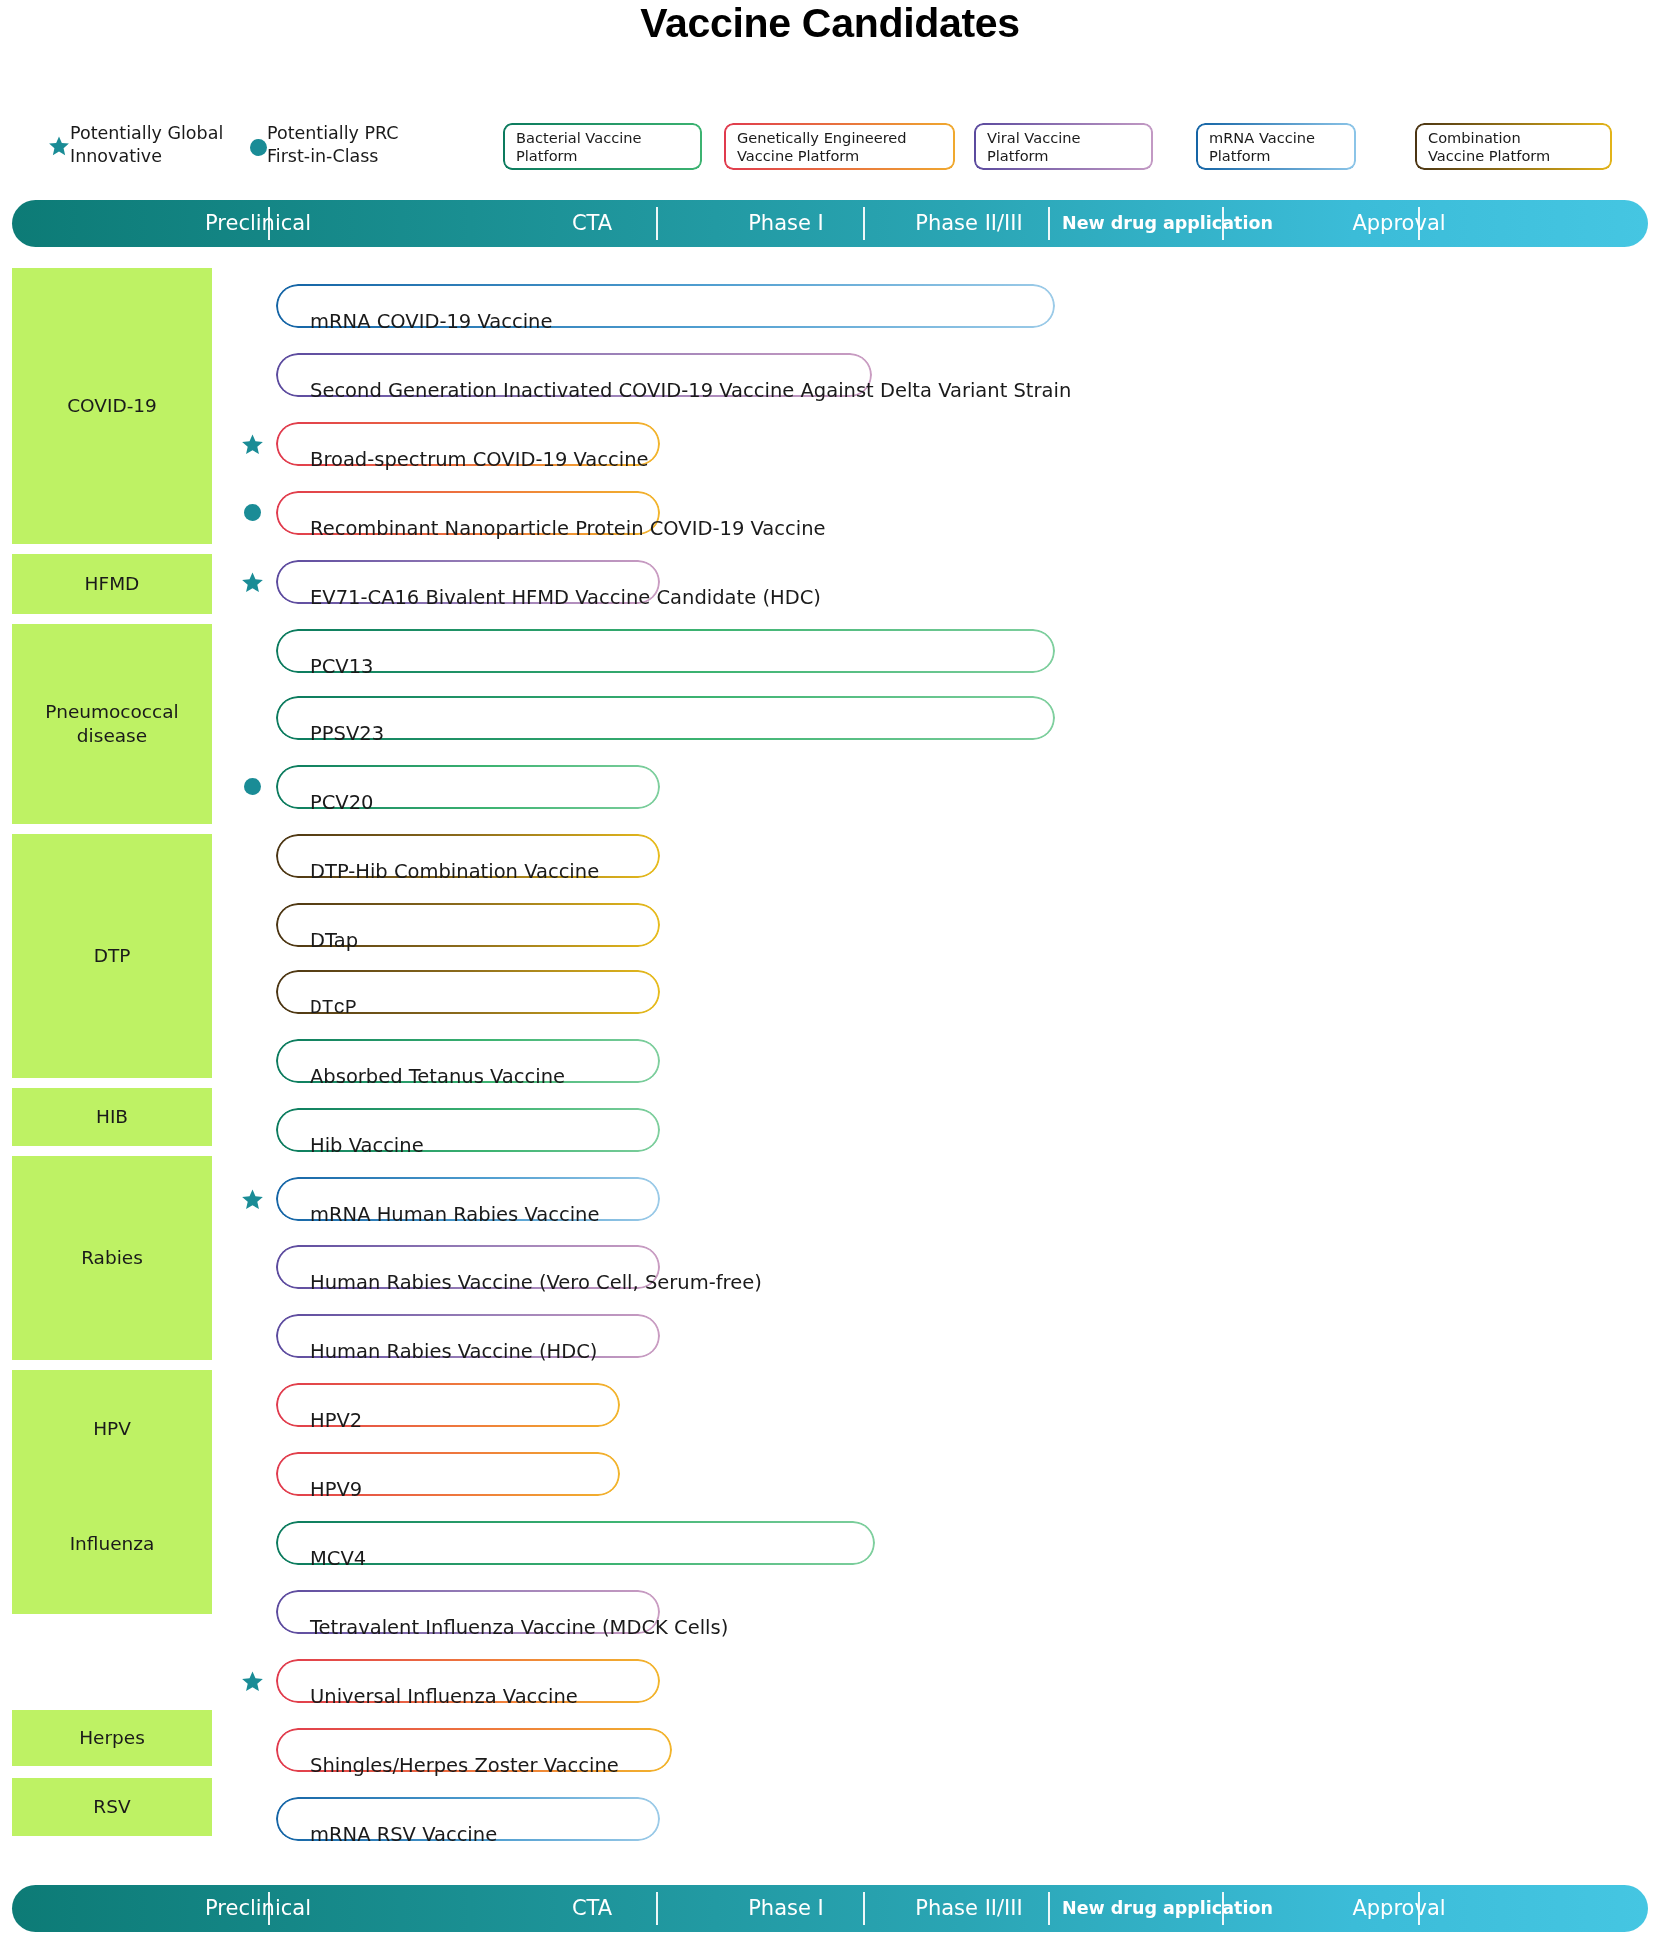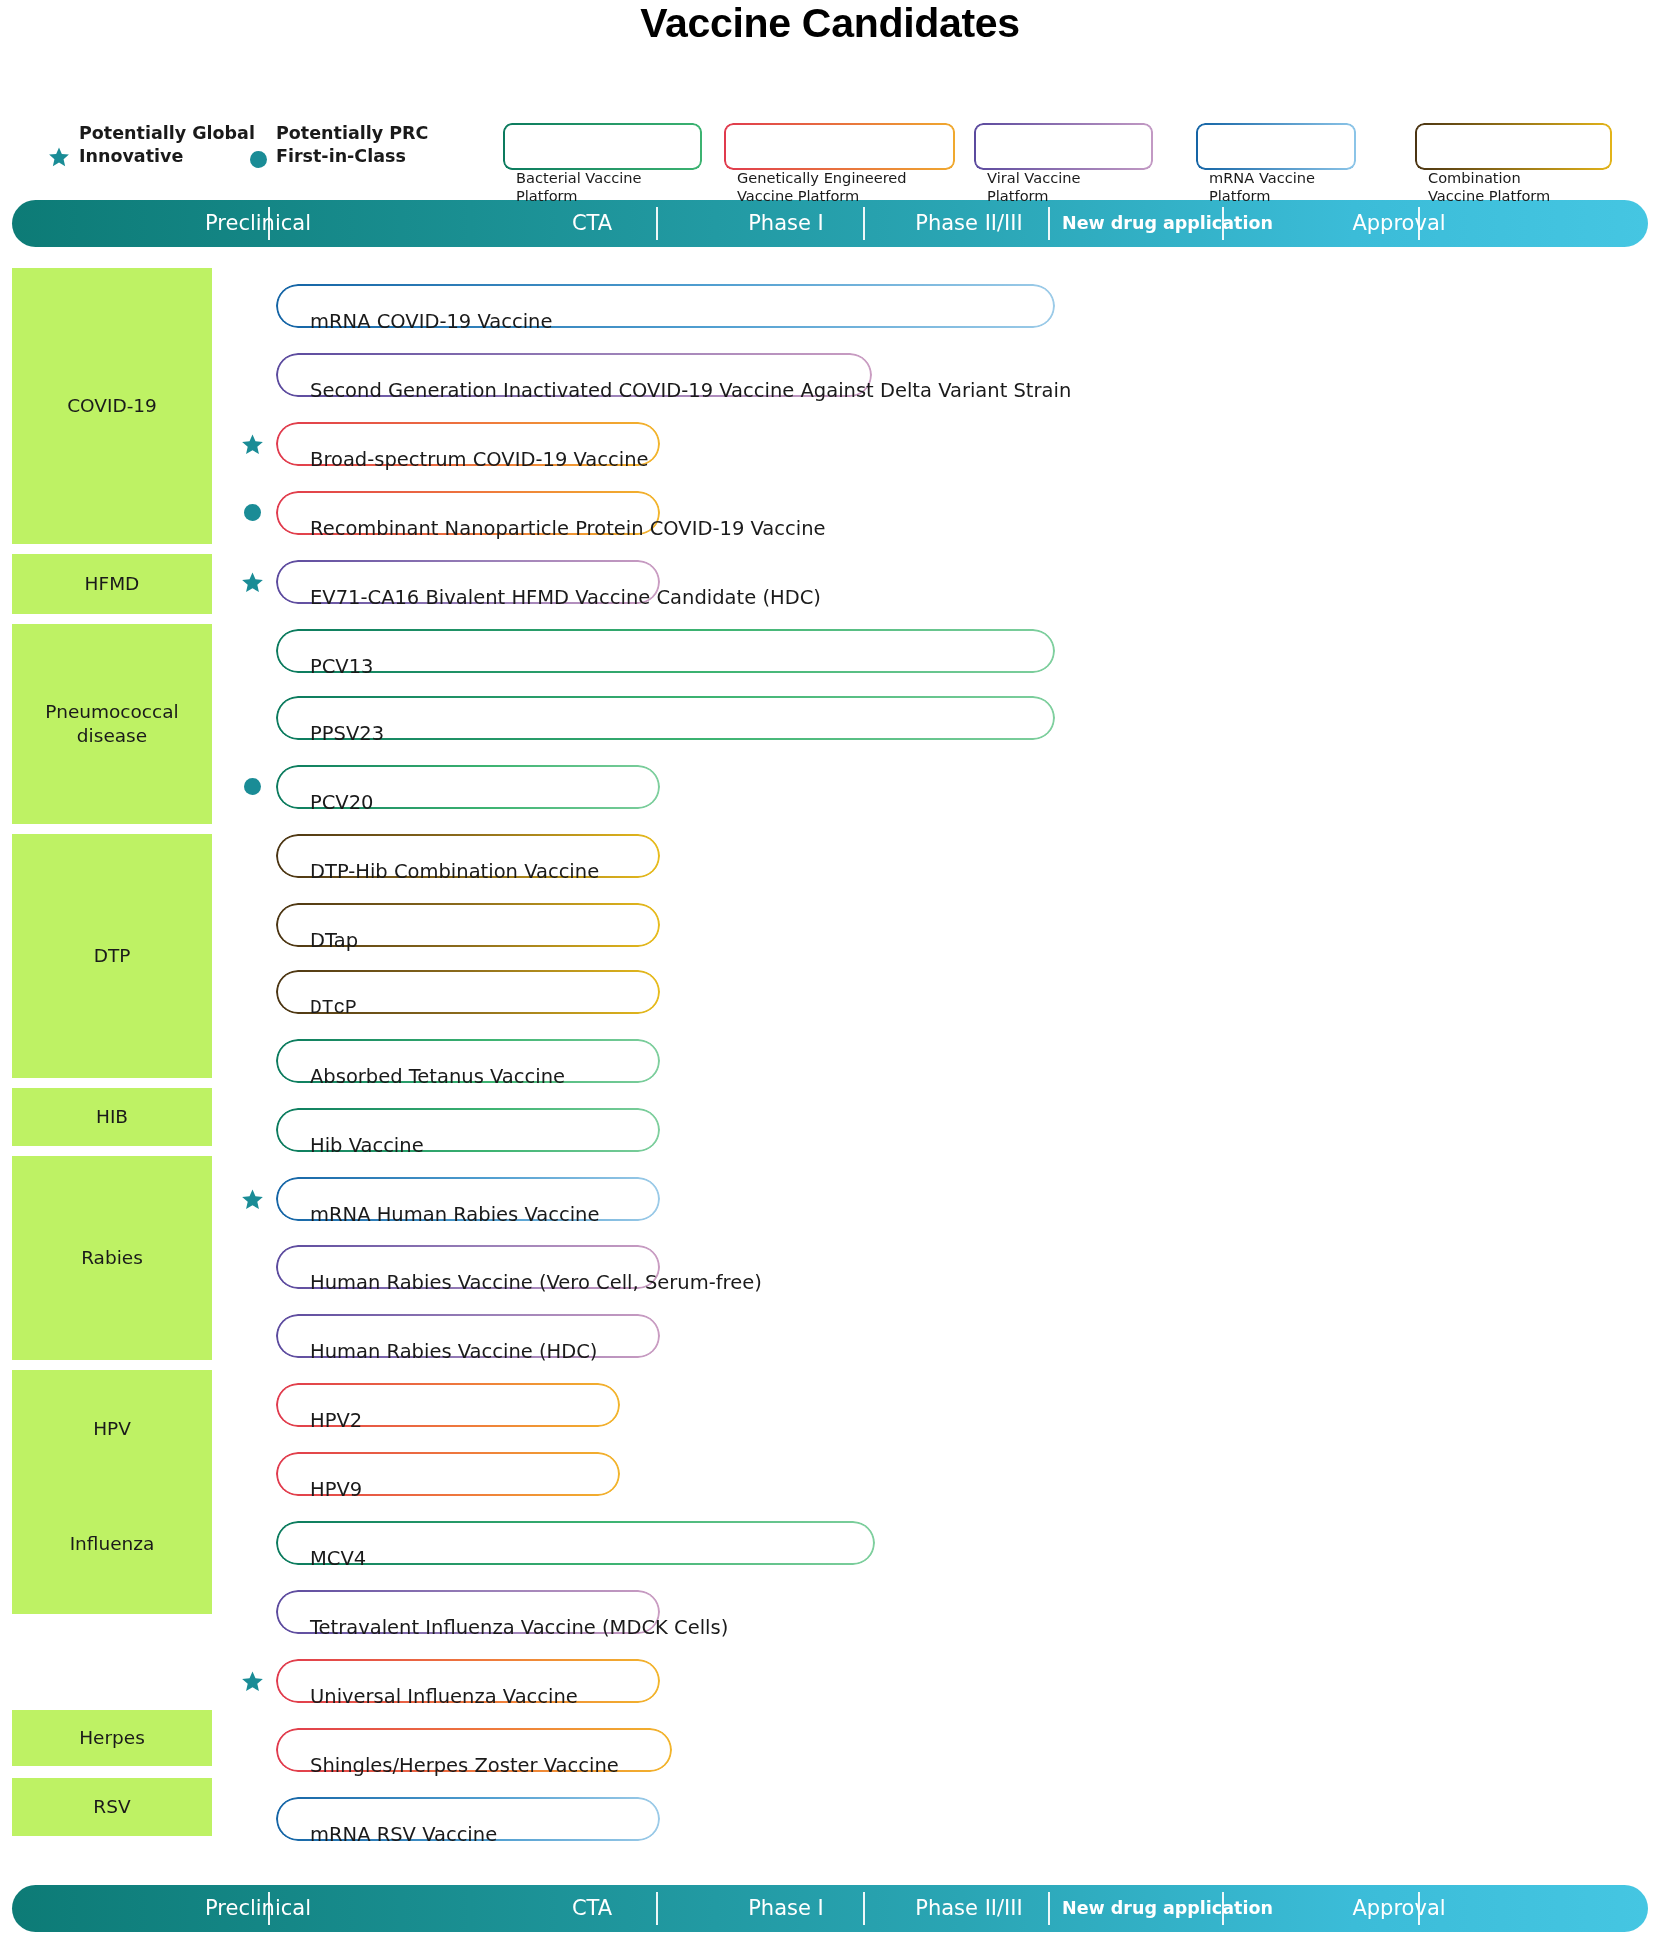--- a/index.html
+++ b/index.html
@@ -33,23 +33,21 @@
   #legend-row {
     position: absolute;
     top: 122px;
     left: 0;
     width: 1660px;
     height: 66px;
   }
   .legend-marker-item {
     position: absolute;
     display: flex;
-    align-items: flex-end;
-    gap: 9px;
-    font-weight: bold;
+    align-items: center;
   }
   .legend-marker-item .legend-text {
     font-size: 17.5px;
     color: #1a1a1a;
     line-height: 1.32;
     white-space: pre-line;
   }
   .star-glyph {
     width: 22px;
     height: 22px;
@@ -76,21 +74,20 @@
     font-size: 14.6px;
     line-height: 1.25;
     color: #1a1a1a;
     background: #fff;
     border: 1.7px solid transparent;
     background-clip: padding-box;
   }
   .platform-pill .pf-inner {
     position: relative;
     z-index: 2;
-    margin-top: 40px;
   }
   .platform-pill::before {
     content: "";
     position: absolute;
     inset: -1.7px;
     border-radius: 9px;
     padding: 1.7px;
     -webkit-mask: linear-gradient(#fff 0 0) content-box, linear-gradient(#fff 0 0);
     -webkit-mask-composite: xor;
     mask: linear-gradient(#fff 0 0) content-box, linear-gradient(#fff 0 0);

